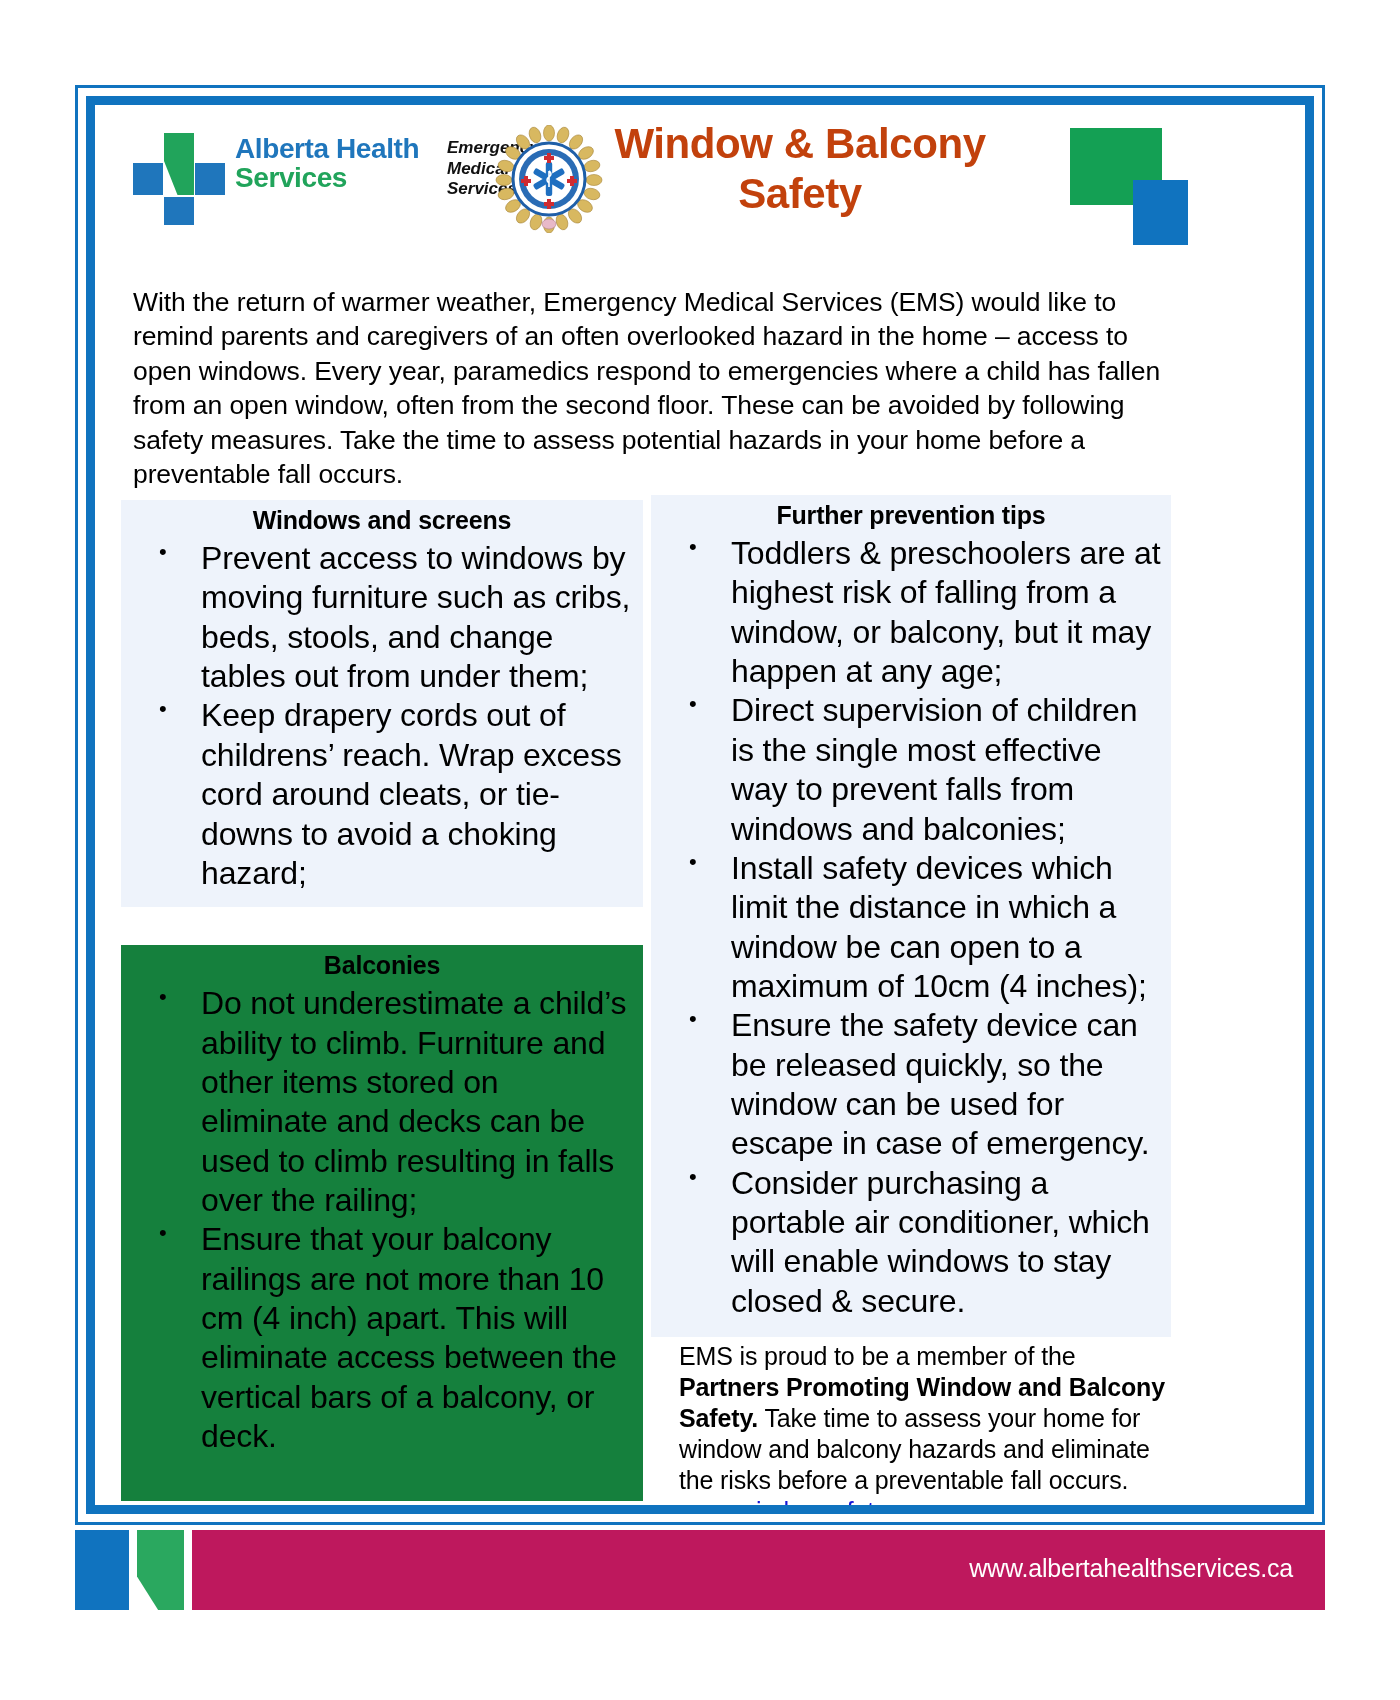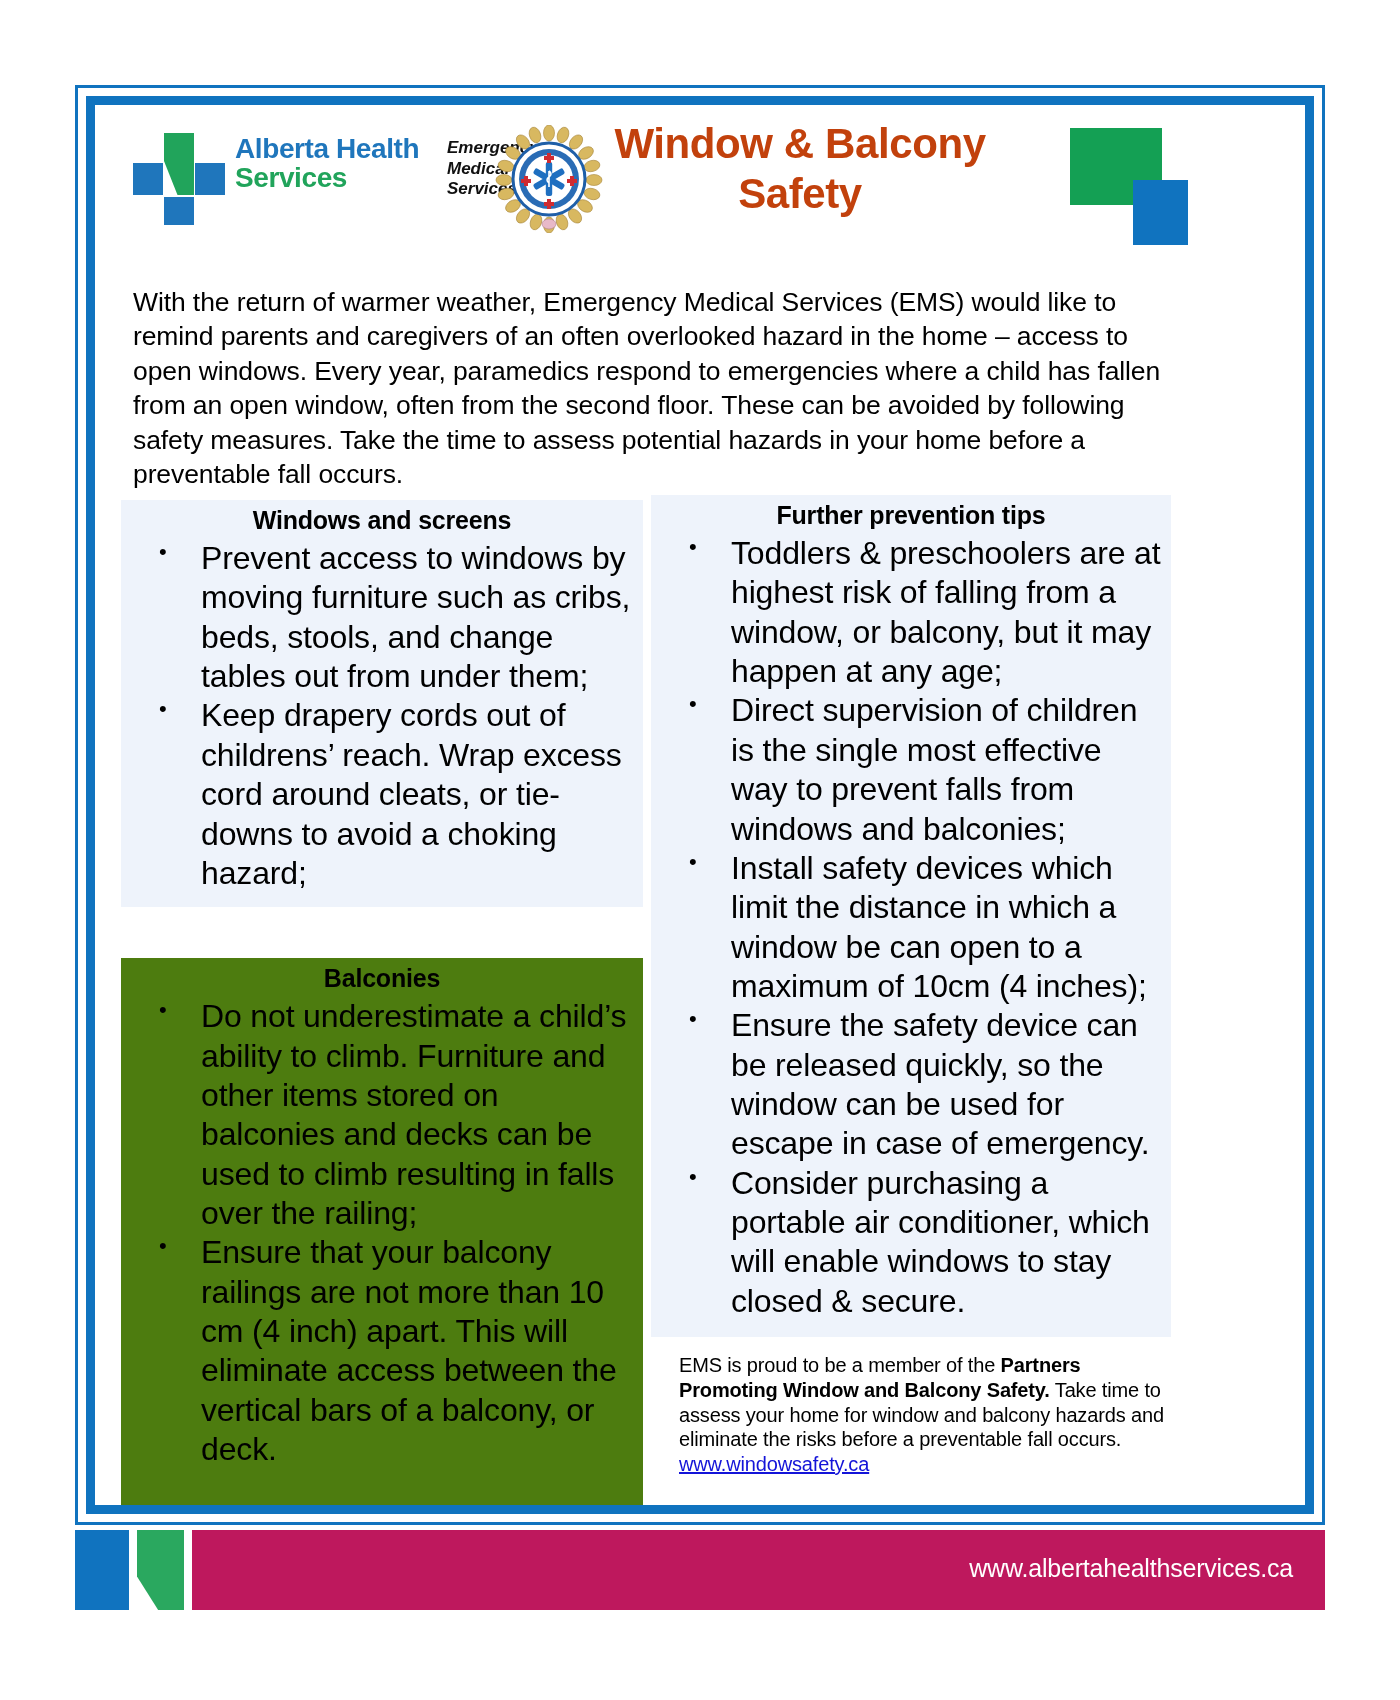--- a/index.html
+++ b/index.html
@@ -179,27 +179,27 @@
   ul.tips li::before {
     content: "\2022";
     position: absolute;
     left: 38px;
     top: -1px;
     font-size: 22px;
     color: #000000;
   }
 
   #win-panel { background: #eef3fb; padding-bottom: 4px; }
-  #bal-panel { background: #4d7c0f; margin-top: 51px; padding-bottom: 34px; }
+  #bal-panel { background: #15803d; margin-top: 38px; padding-bottom: 34px; }
   #tips-panel { background: #eef3fb; padding-bottom: 6px; }
 
   #ems-note {
-    margin-top: 16px;
+    margin-top: 4px;
     padding: 0 6px 0 28px;
-    font-size: 20px;
+    font-size: 25px;
     line-height: 1.235;
     color: #000000;
     letter-spacing: -0.15px;
   }
   #ems-note b { font-weight: bold; }
   .weblink {
     color: #1414d8;
     text-decoration: underline;
     display: inline-block;
   }
@@ -327,21 +327,21 @@
         <div class="sec-title">Windows and screens</div>
         <ul class="tips">
           <li>Prevent access to windows by moving furniture such as cribs, beds, stools, and change tables out from under them;</li>
           <li>Keep drapery cords out of childrens’ reach. Wrap excess cord around cleats, or tie-downs to avoid a choking hazard;</li>
         </ul>
       </div>
 
       <div id="bal-panel" class="panel">
         <div class="sec-title">Balconies</div>
         <ul class="tips">
-          <li>Do not underestimate a child’s ability to climb. Furniture and other items stored on balconies and decks can be used to climb resulting in falls over the railing;</li>
+          <li>Do not underestimate a child’s ability to climb. Furniture and other items stored on eliminate and decks can be used to climb resulting in falls over the railing;</li>
           <li>Ensure that your balcony railings are not more than 10 cm (4 inch) apart. This will eliminate access between the vertical bars of a balcony, or deck.</li>
         </ul>
       </div>
 
     </div>
 
     <div id="col-right">
 
       <div id="tips-panel" class="panel">
         <div class="sec-title">Further prevention tips</div>

